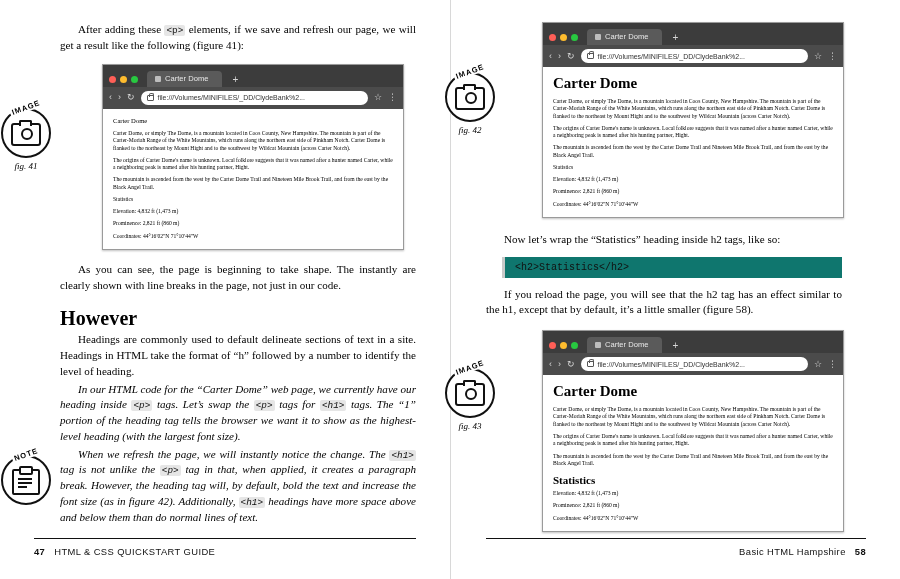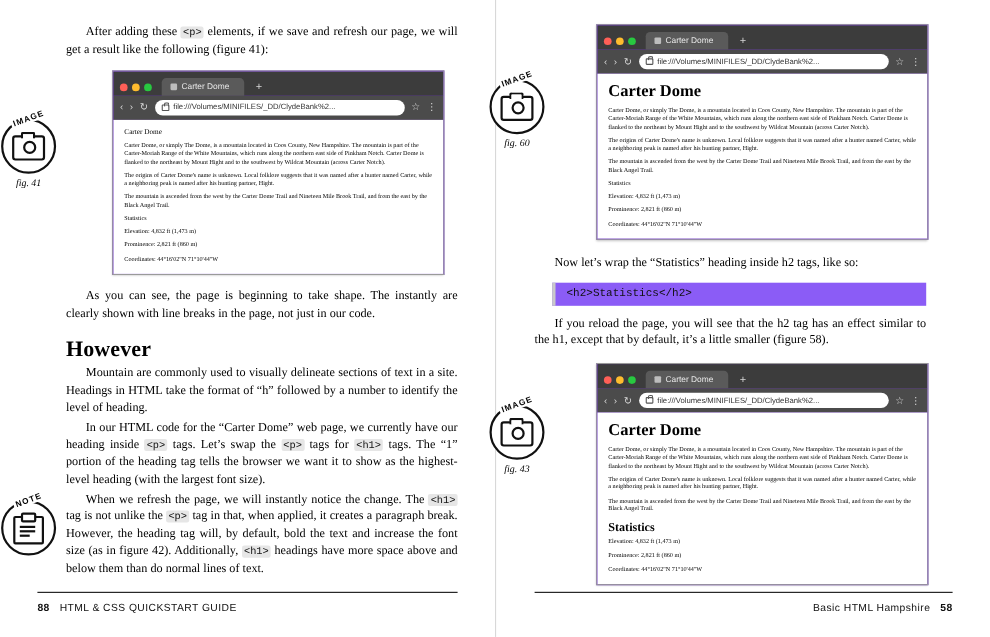--- a/index.html
+++ b/index.html
@@ -36,38 +36,38 @@
     height: 579px;
     background: #d8d8d8;
   }
   p.body {
     font-size: 11.1px;
     line-height: 1.42;
     text-align: justify;
     margin: 0 0 0 0;
     text-indent: 18px;
   }
-  p.body + p.body { margin-top: 2px; }
+  p.body + p.body { margin-top: 2px; font-style: italic; }
   code.inline {
     font-family: "Liberation Mono", monospace;
     font-size: 9.4px;
     background: #e6e6e6;
     padding: 0 2px;
     border-radius: 2px;
     color: #111;
   }
   h2.heading {
     font-family: "Liberation Serif", serif;
     font-size: 20px;
     font-weight: bold;
     margin: 14px 0 2px 0;
     letter-spacing: 0.1px;
   }
   .codeblock {
-    background: #8b5cf6;
+    background: #0f766e;
     border-left: 3px solid #c9c9c9;
     font-family: "Liberation Mono", monospace;
     font-size: 10px;
     padding: 5px 10px;
     margin: 9px 0 9px 16px;
     color: #111;
   }
   
   .figbadge {
     position: absolute;
@@ -153,21 +153,21 @@
   .clip i:nth-child(3){ top:15px; width:9px; }
   .fig-label {
     font-size: 9px;
     font-style: italic;
     margin-top: 3px;
     font-family: "Liberation Serif", serif;
   }
   
   .browser {
     border: 1px solid #9a9a9a;
-    background: #6d28d9;
+    background: #fca5a5;
     box-shadow: 0 1px 2px rgba(0,0,0,.25);
     font-family: "Liberation Sans", sans-serif;
     overflow: hidden;
   }
   .bw-tabbar {
     background: #3c3c3c;
     height: 22px;
     display: flex;
     align-items: flex-end;
     padding-left: 6px;
@@ -324,55 +324,55 @@
         <p class="bw-p" style="font-size:5.6px;">Elevation: 4,832 ft (1,473 m)</p>
         <p class="bw-p" style="font-size:5.6px;">Prominence: 2,821 ft (860 m)</p>
         <p class="bw-p last" style="font-size:5.6px;">Coordinates: 44°16'02"N 71°10'44"W</p>
       </div>
     </div>
 
     <p class="body" style="margin-top:12px;">As you can see, the page is beginning to take shape. The instantly are clearly shown with line breaks in the page, not just in our code.</p>
 
     <h2 class="heading">However</h2>
 
-    <p class="body">Mountain are commonly used to visually delineate sections of text in a site. Headings in HTML take the format of “h” followed by a number to identify the level of heading.</p>
+    <p class="body">Headings are commonly used to default delineate sections of text in a site. Headings in HTML take the format of “h” followed by a number to identify the level of heading.</p>
 
     <p class="body"><span>In our HTML code for the “Carter Dome” web page, we currently have our heading inside </span><code class="inline">&lt;p&gt;</code><span> tags. Let’s swap the </span><code class="inline">&lt;p&gt;</code><span> tags for </span><code class="inline">&lt;h1&gt;</code><span> tags. The “1” portion of the heading tag tells the browser we want it to show as the highest-level heading (with the largest font size).</span></p>
 
 
     <p class="body"><span>When we refresh the page, we will instantly notice the change. The </span><code class="inline">&lt;h1&gt;</code><span> tag is not unlike the </span><code class="inline">&lt;p&gt;</code><span> tag in that, when applied, it creates a paragraph break. However, the heading tag will, by default, bold the text and increase the font size (as in figure 42). Additionally, </span><code class="inline">&lt;h1&gt;</code><span> headings have more space above and below them than do normal lines of text.</span></p>
 
     <div class="figbadge" style="left:-6px; top:455px;">
       <div class="badge-circle">
         <span class="badge-word">NOTE</span>
         <span class="clip">
             <i></i>
             <i></i>
             <i></i>
           </span>
       </div>
     </div>
 
     <div class="rule left"></div>
     <div class="folio left">
-      <span class="num">88</span>
+      <span class="num">47</span>
       &nbsp;&nbsp;<span>HTML &amp; CSS QUICKSTART GUIDE</span>
     </div>
   </div>
 
   <div class="gutter"></div>
 
   <div class="page right">
 
     <div class="figbadge" style="left:-12px; top:72px;">
       <div class="badge-circle">
         <span class="badge-word">IMAGE</span>
         <span class="cam"></span>
       </div>
-      <div class="fig-label">fig. 60</div>
+      <div class="fig-label">fig. 42</div>
     </div>
 
     <div class="browser" style="width:300px; margin:0 0 0 56px;">
       <div class="bw-tabbar">
         <div class="bw-dots">
           <span class="bw-dot r"></span>
           <span class="bw-dot y"></span>
           <span class="bw-dot g"></span>
         </div>
         <div class="bw-tab">

